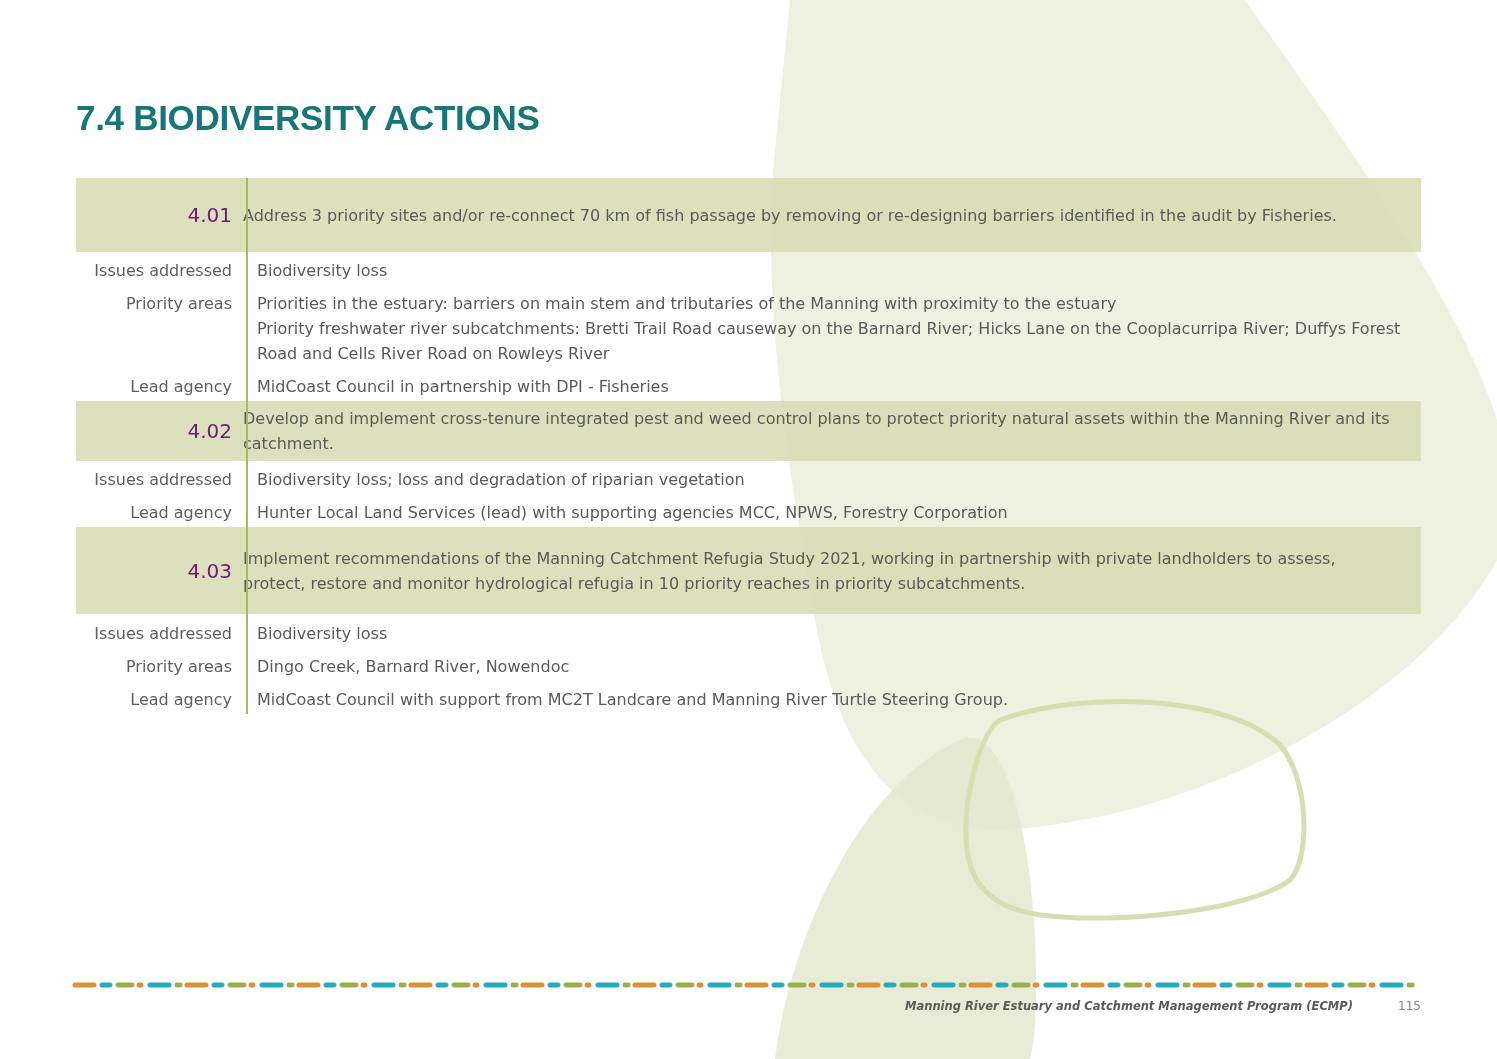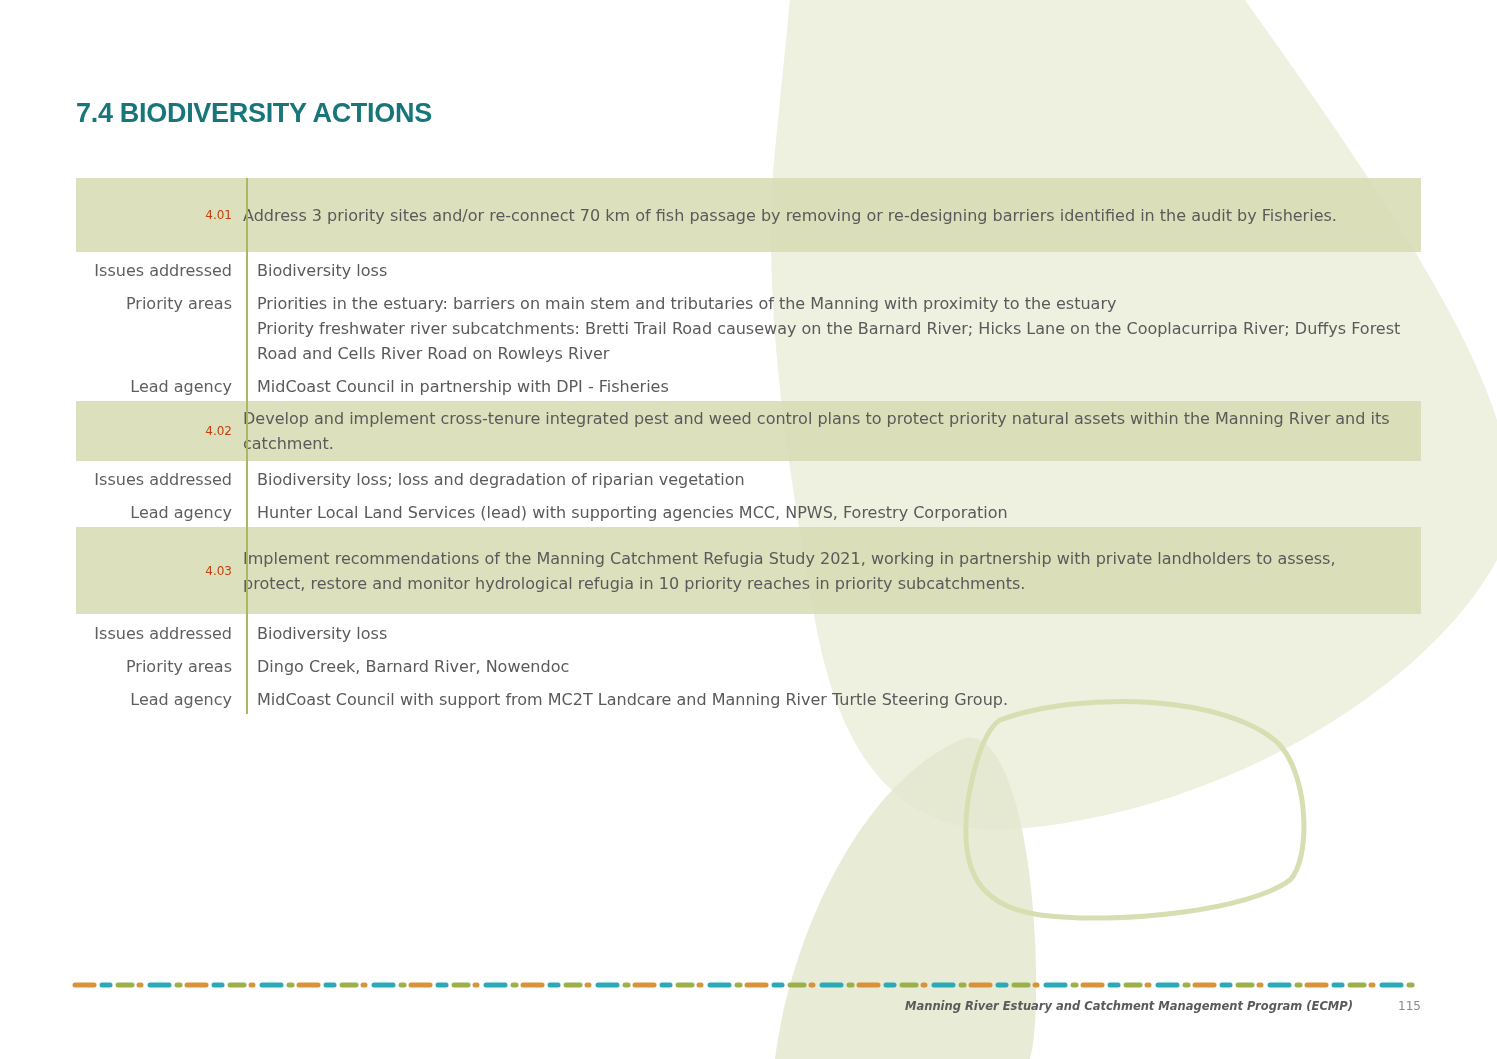--- a/index.html
+++ b/index.html
@@ -6,34 +6,34 @@
     body {
       width: 1497px; height: 1059px; position: relative; overflow: hidden;
       background: #ffffff;
       font-family: "DejaVu Sans", "Liberation Sans", sans-serif;
       color: #5a5a5a;
     }
     .bg-shapes { position: absolute; left: 0; top: 0; width: 1497px; height: 1059px; z-index: 0; }
     .page-title {
       position: absolute; left: 76px; top: 98px; margin: 0;
       font-family: "Liberation Sans", sans-serif; font-weight: bold;
-      font-size: 27px; color: #17767a; letter-spacing: -0.3px; z-index: 2;
+      font-size: 35px; color: #17767a; letter-spacing: -0.3px; z-index: 2;
     }
     .actions-table {
       position: absolute; left: 76px; top: 178px; width: 1345px; z-index: 2;
     }
     .divider-line {
       position: absolute; left: 170px; top: 0; bottom: 0; width: 2px; background: #a9b865;
     }
     .action-header {
       display: flex; background: rgba(214, 219, 178, 0.85);
       align-items: center;
     }
     .action-header .num {
-      width: 156px; text-align: right; font-size: 12px; color: #c2410c; 
+      width: 156px; text-align: right; font-size: 20px; color: #701a75; 
       box-sizing: content-box;
     }
     .action-header .desc {
       flex: 1; padding-left: 11px; font-size: 16px; line-height: 25px; color: #5a5a5a; padding-right: 28px;
     }
     .detail-row { display: flex; align-items: flex-start; }
     .detail-row .label {
       width: 156px; text-align: right; font-size: 16px; padding-right: 14px; line-height: 25px; color: #5e5e5e;
       box-sizing: content-box;
     }

